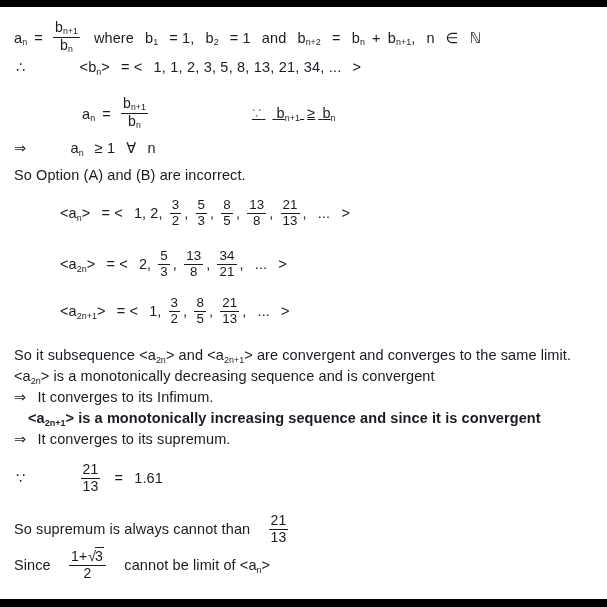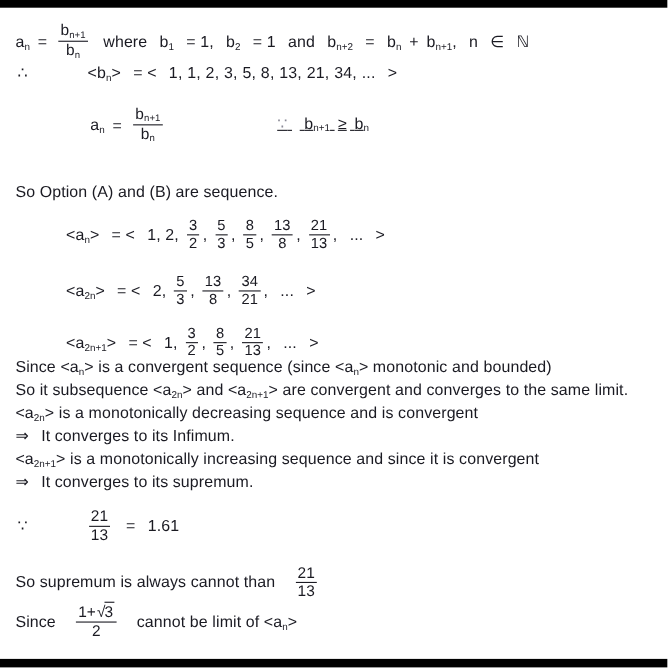--- a/index.html
+++ b/index.html
@@ -141,22 +141,30 @@
     </div>
 
     <div class="line" style="left:252px; top:99px;text-decoration:underline;">
       <span class="sym" style="color:#8a8a96;">∵</span>
       <span class="gap"></span>
       <span>b</span><sub class="s">n+1</sub>
       <span class="op">≥</span>
       <span>b</span><sub class="s">n</sub>
     </div>
 
-
-    <div class="line" style="left:14px; top:161px;">So Option (A) and (B) are sequence.</div>
+    <div class="line" style="left:14px; top:134px;">
+      <span class="sym">⇒</span>
+      <span style="display:inline-block;width:36px;"></span>
+      <span>a</span><sub class="s">n</sub>
+      <span class="gap"></span><span>≥ 1</span>
+      <span class="gap"></span><span class="sym">∀</span>
+      <span class="gap"></span><span>n</span>
+    </div>
+
+    <div class="line" style="left:14px; top:161px;">So Option (A) and (B) are incorrect.</div>
 
     <div class="line" style="left:60px; top:192px;">
       <span>&lt;</span><span>a</span><sub class="s">n</sub><span>&gt;</span>
       <span class="gap"></span><span>= &lt;</span><span class="gap"></span>
       <span>1, 2,</span>
       <span class="frac frac-sm">
           <span class="num">3</span>
           <span class="den">2</span>
         </span><span>,</span>
       <span class="frac frac-sm">
@@ -212,38 +220,35 @@
           <span class="den">5</span>
         </span><span>,</span>
       <span class="frac frac-sm">
           <span class="num">21</span>
           <span class="den">13</span>
         </span><span>,</span>
       <span class="gap"></span><span>...</span>
       <span class="gap"></span><span>&gt;</span>
     </div>
 
-    <div class="line" style="left:14px; top:320px;">
-      <span>Since &lt;a</span><sub class="s">n</sub><span>&gt; is a convergent sequence (since &lt;a</span><sub class="s">n</sub><span>&gt; monotonic and bounded)</span>
-    </div>
 
     <div class="line" style="left:14px; top:341px;">
       <span>So it subsequence &lt;a</span><sub class="s">2n</sub><span>&gt; and &lt;a</span><sub class="s">2n+1</sub><span>&gt; are convergent and converges to the same limit.</span>
     </div>
 
     <div class="line" style="left:14px; top:362px;">
       <span>&lt;a</span><sub class="s">2n</sub><span>&gt; is a monotonically decreasing sequence and is convergent</span>
     </div>
 
     <div class="line" style="left:14px; top:383px;">
       <span class="sym">⇒</span>
       <span class="gap"></span><span>It converges to its Infimum.</span>
     </div>
 
-    <div class="line" style="left:14px; top:404px;">
+    <div class="line" style="left:28px; top:404px;font-weight:bold;">
       <span>&lt;a</span><sub class="s">2n+1</sub><span>&gt; is a monotonically increasing sequence and since it is convergent</span>
     </div>
 
     <div class="line" style="left:14px; top:425px;">
       <span class="sym">⇒</span>
       <span class="gap"></span><span>It converges to its supremum.</span>
     </div>
 
     <div class="line" style="left:16px; top:456px;">
       <span class="sym">∵</span>

